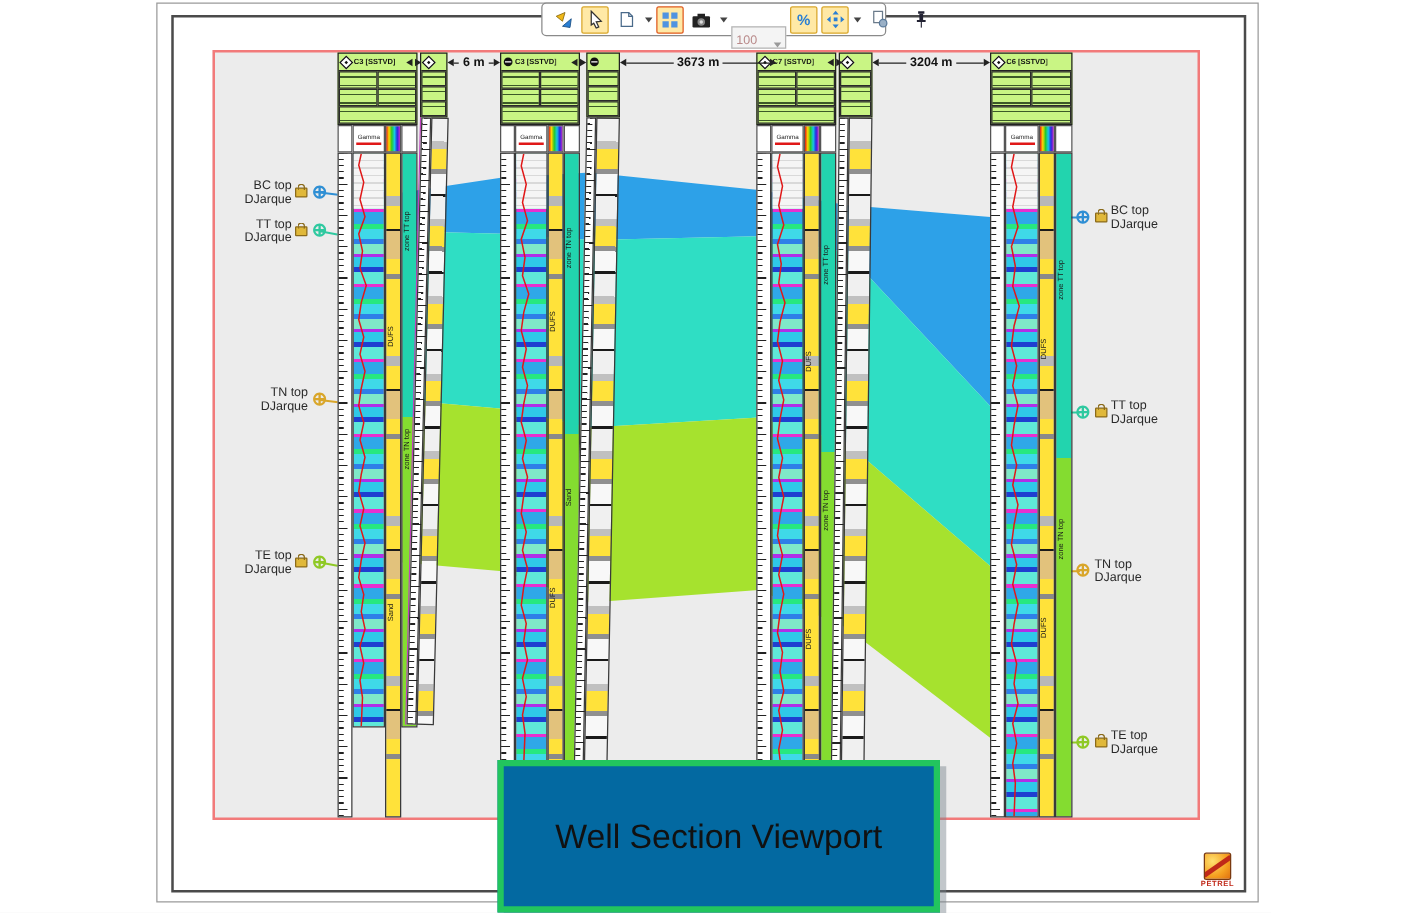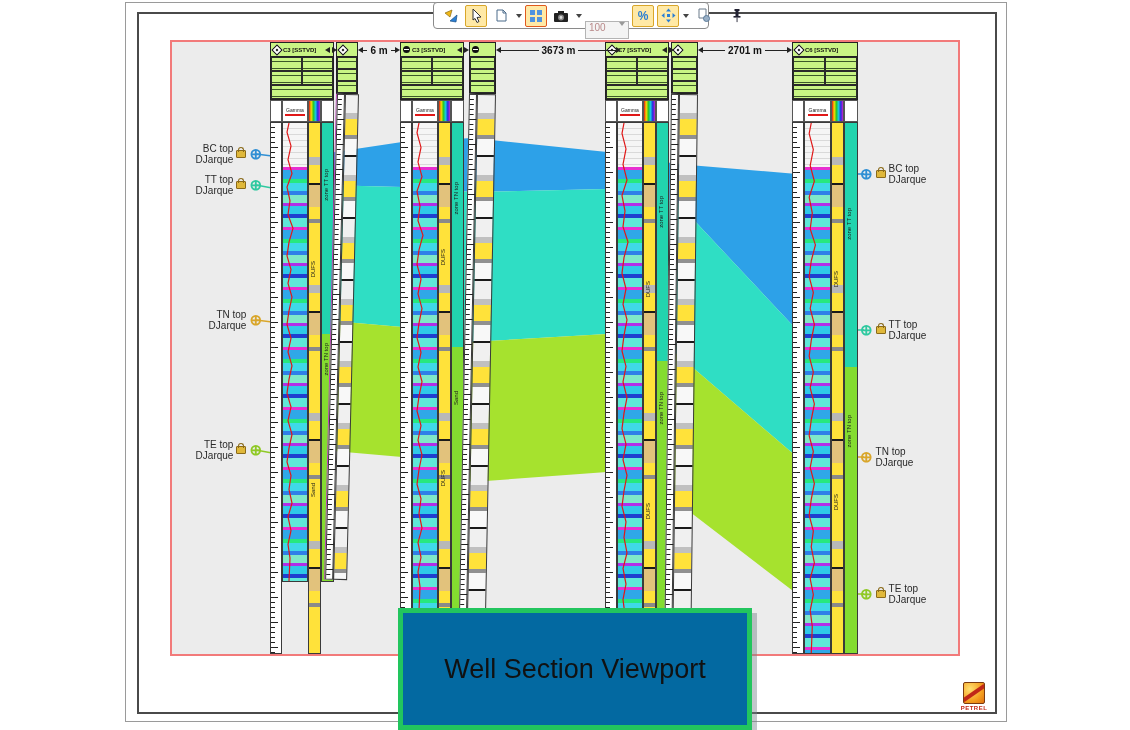--- a/index.html
+++ b/index.html
@@ -10,21 +10,21 @@
   .win-inner{left:137px;top:12px;width:856px;height:698px;border:2px solid #4a4a4a;background:#fff;}
   
   .toolbar{left:433px;top:2px;width:276px;height:27px;background:#fff;border:1px solid #8a8a8a;
     border-radius:4px;z-index:40;display:flex;align-items:center;gap:3px;padding:0 6px;box-sizing:border-box;}
   .tbtn{width:20px;height:20px;display:flex;align-items:center;justify-content:center;border:1px solid transparent;
     border-radius:2px;flex:none;}
   .tbtn.sel{background:#ffe9a6;border-color:#d9a62a;}
   .tbtn.hot{background:#ffe9a6;border-color:#e05a1e;}
   .dd{width:0;height:0;border-left:3px solid transparent;border-right:3px solid transparent;
     border-top:4px solid #444;margin-left:1px;flex:none;}
-  .combo{width:44px;height:18px;background:#f4f4f4;border:1px solid #b4b4b4;display:flex;align-items:flex-start;
+  .combo{width:44px;height:18px;background:#f4f4f4;border:1px solid #b4b4b4;display:flex;align-items:flex-end;
     justify-content:space-between;padding:0 3px;box-sizing:border-box;flex:none;margin-top:28px;}
   .combo span{font-size:10px;color:#b98a8a;}
   .tsep{width:6px;flex:none;}
   
   .vp{left:170px;top:40px;width:786px;height:612px;background:#ececec;border:2px solid #f27a7a;
     box-sizing:content-box;z-index:5;}
   .vp svg.layer{position:absolute;left:0;top:0;z-index:1;}
   
   .wg{position:absolute;display:flex;flex-direction:column;z-index:2;}
   .hdr{background:#c9f584;border:1px solid #222;box-sizing:border-box;display:flex;flex-direction:column;}
@@ -414,21 +414,21 @@
   <div class="dist" style="left:324px;top:2px;width:125px">
     <span class="ah-l"></span>
       <div class="dline"></div>
     <span class="dlabel">3673 m</span>
     <div class="dline"></div>
       <span class="ah-r"></span>
   </div>
   <div class="dist" style="left:526px;top:2px;width:94px">
     <span class="ah-l"></span>
       <div class="dline"></div>
-    <span class="dlabel">2701 m</span>
+    <span class="dlabel">3204 m</span>
     <div class="dline"></div>
       <span class="ah-r"></span>
   </div>
   <div class="pair" style="left:153px;top:5px">
       <span class="ah-l"></span>
       <span class="ah-r"></span>
     </div>
   <div class="pair" style="left:285px;top:5px">
       <span class="ah-l"></span>
       <span class="ah-r"></span>

